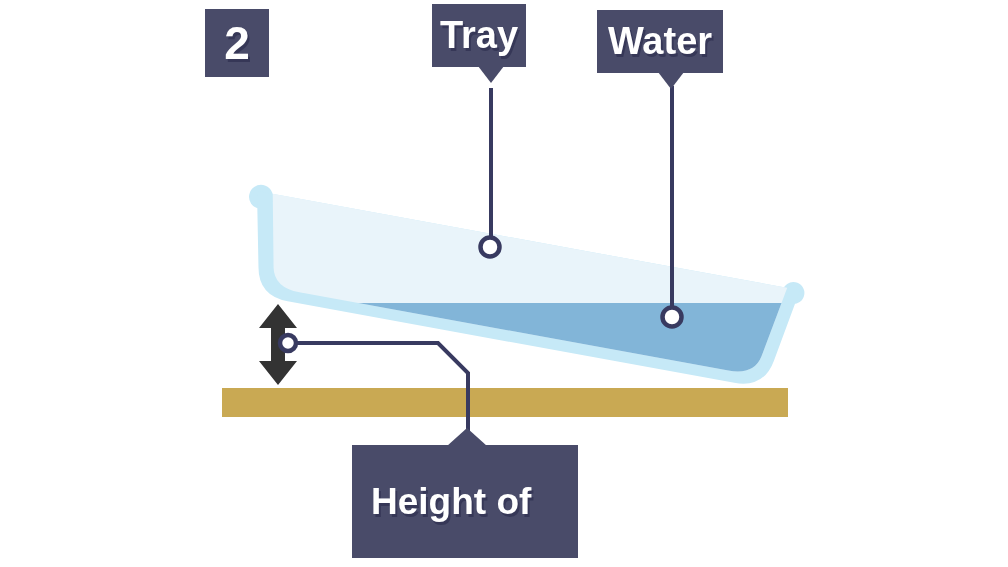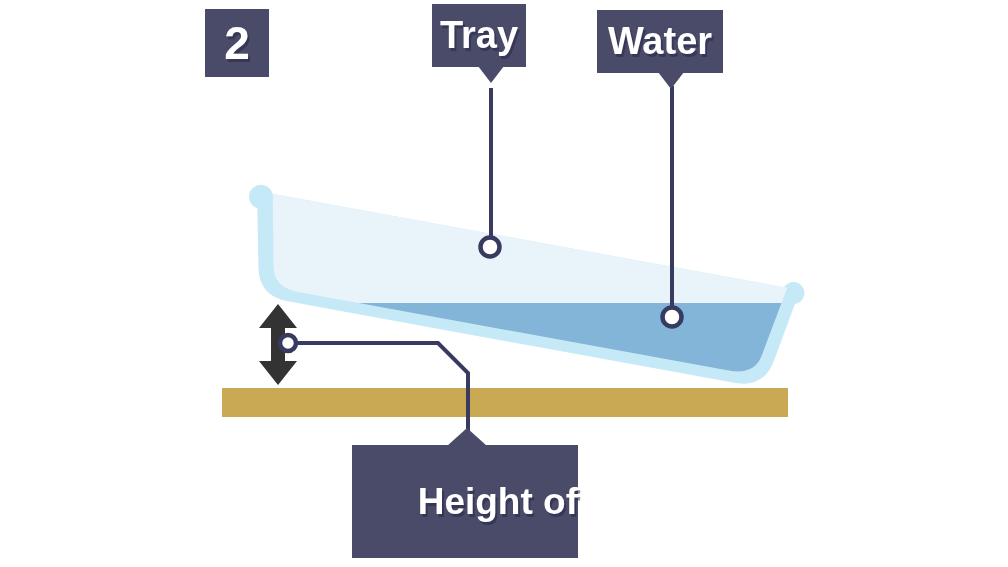--- a/index.html
+++ b/index.html
@@ -56,21 +56,21 @@
     background: var(--label_bg);
     color:#fff; font-weight:bold; font-size:46px;
     display:flex; align-items:center; justify-content:center;
     text-shadow: 2px 3px 0 rgba(38,40,72,0.55);
   }
   .bubble-tray  { left:432px; top:4px;  width:94px; height:63px; font-size:38px; }
   .bubble-water { left:597px; top:10px;  width:126px; height:63px; font-size:38px; }
   .bubble-height{
     left:352px; top:445px; width:226px; height:113px;
     font-size:37px; line-height:47px;
-    flex-direction:column; align-items:flex-end; justify-content:center;
+    flex-direction:column; align-items:flex-start; justify-content:center;
     padding-left:19px;
   }
 </style>
 </head>
 <body>
 
 <div class="stage">
 
   <svg width="1008" height="567" viewBox="0 0 1008 567">
     <defs>

